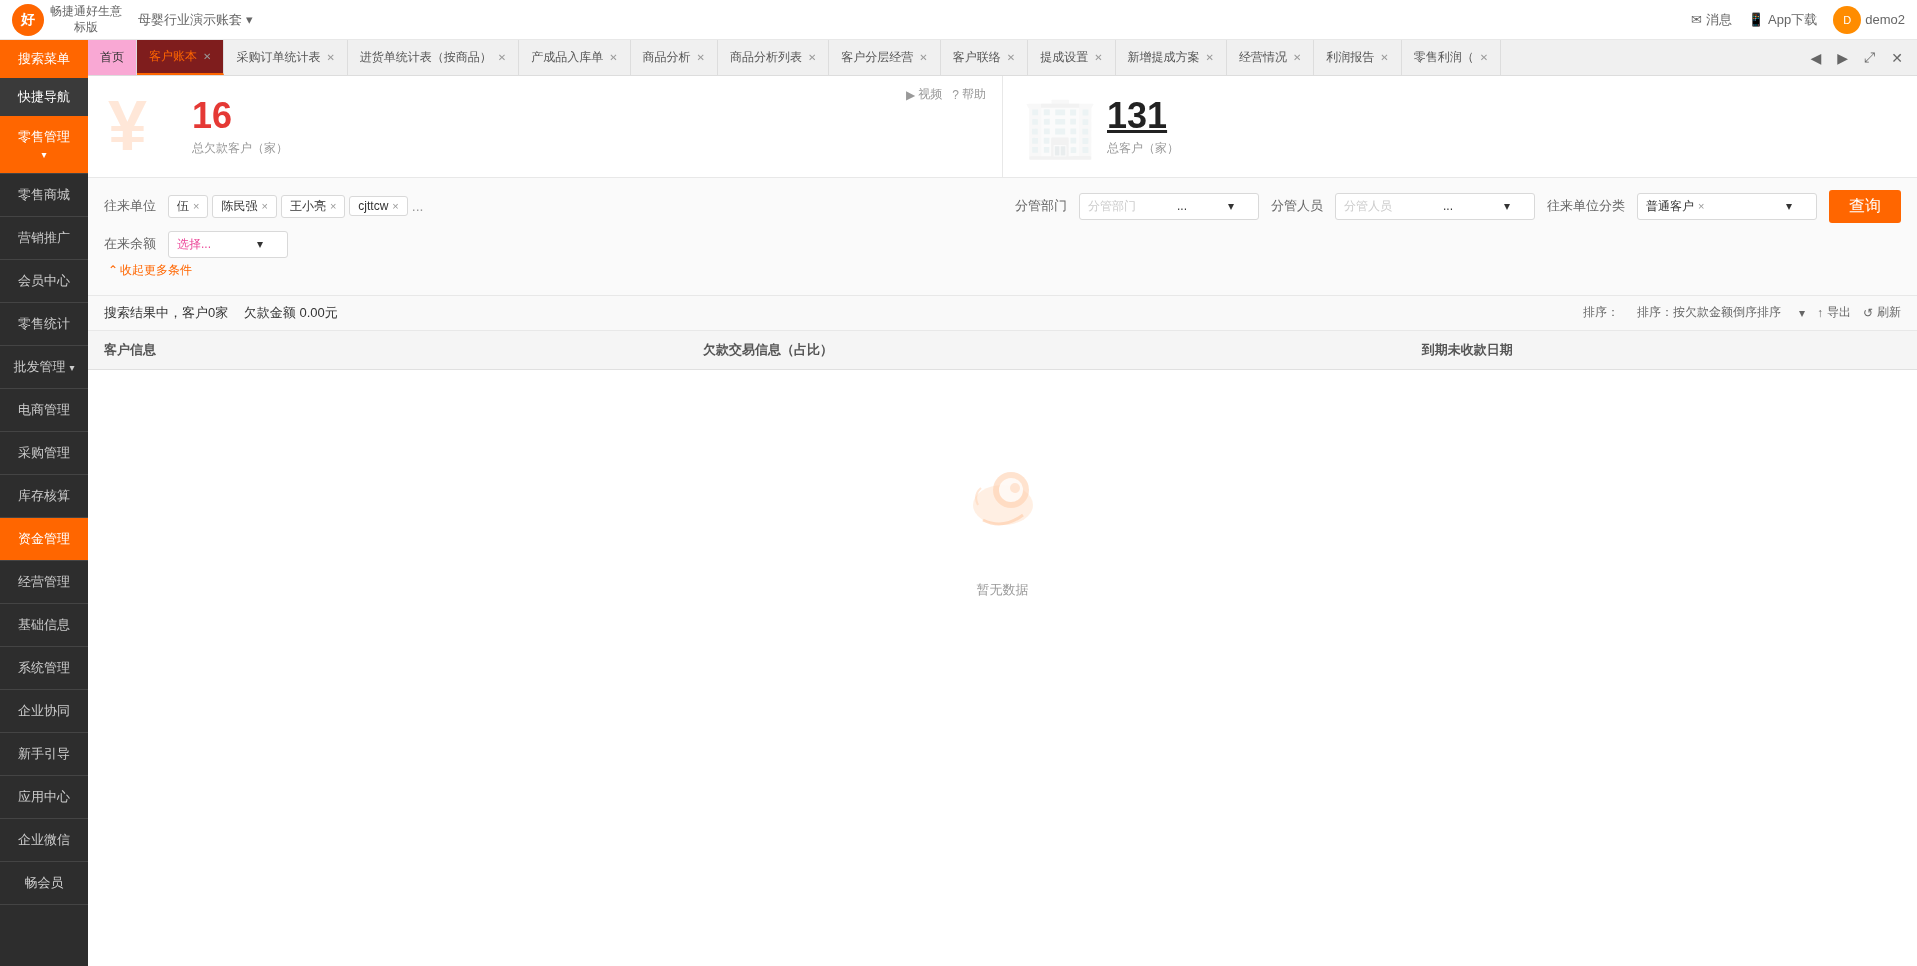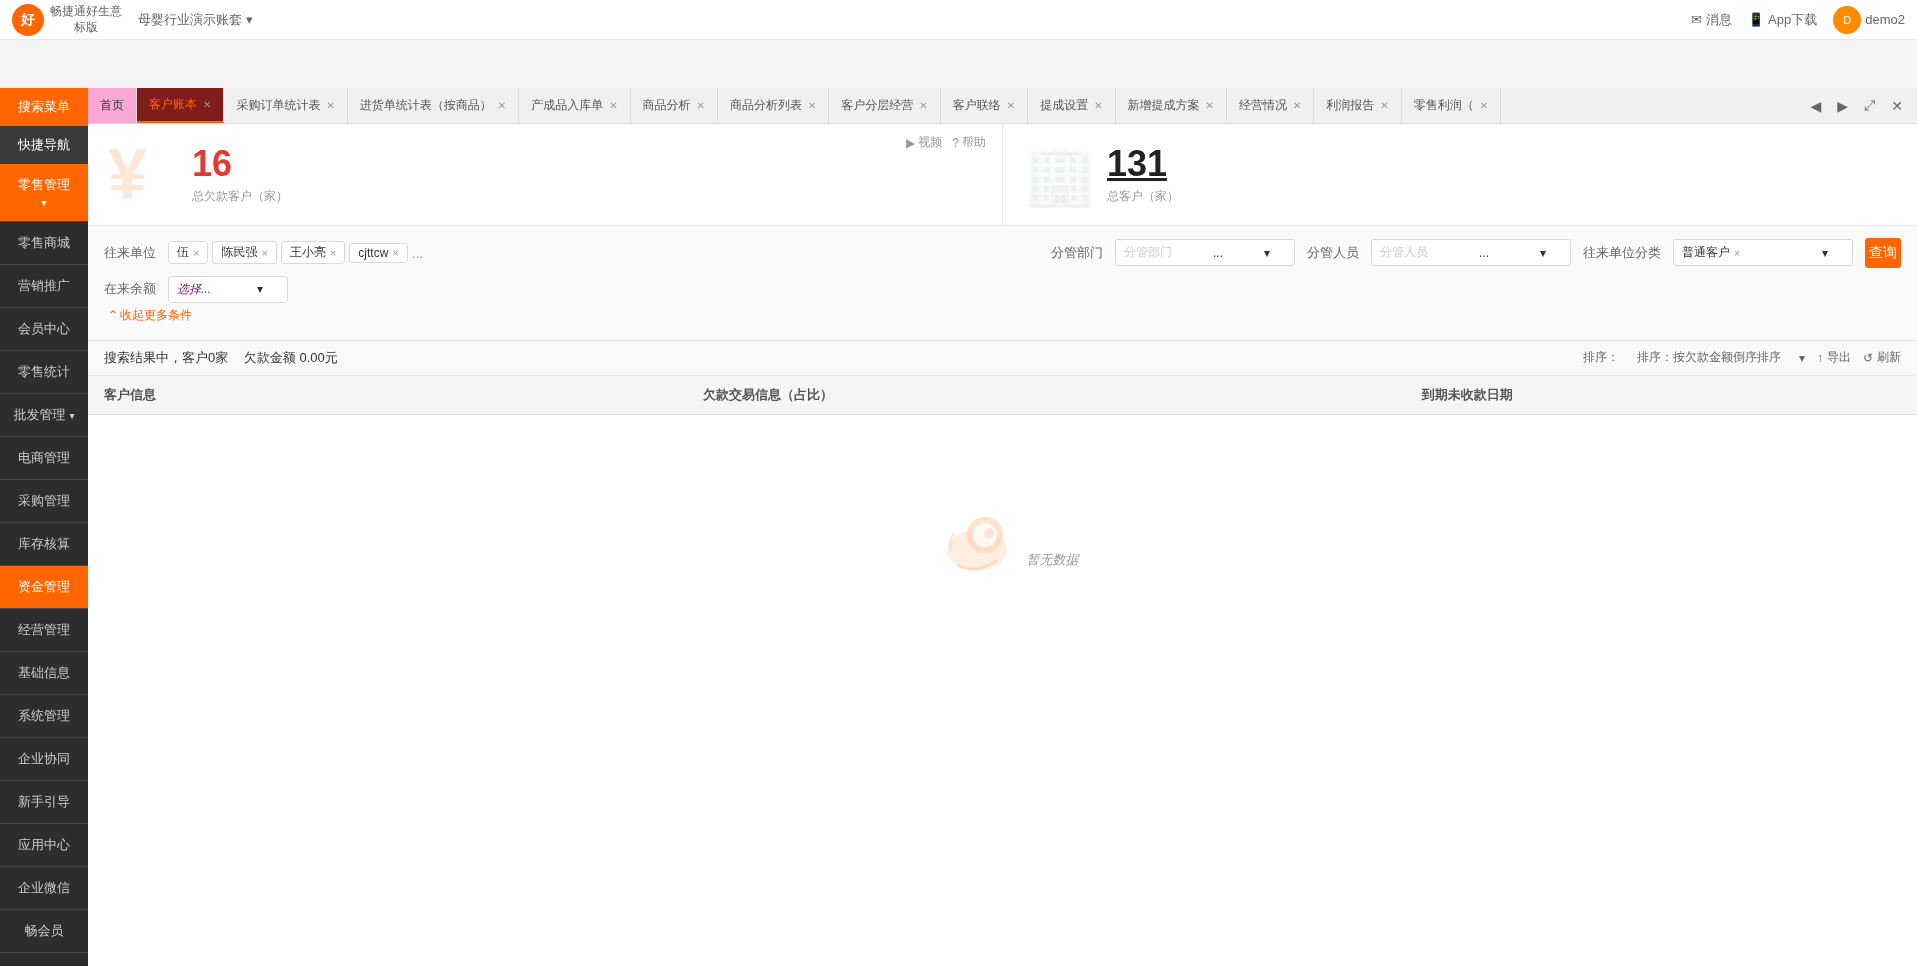--- a/index.html
+++ b/index.html
@@ -10,21 +10,21 @@
     .top-bar-left { display: flex; align-items: center; gap: 8px; }
     .logo-area { display: flex; align-items: center; gap: 6px; }
     .logo-icon { width: 32px; height: 32px; background: #ff6600; border-radius: 50%; display: flex; align-items: center; justify-content: center; color: #fff; font-size: 14px; font-weight: bold; }
     .logo-text { font-size: 12px; color: #666; line-height: 1.3; text-align: center; }
     .app-selector { display: flex; align-items: center; gap: 4px; color: #666; font-size: 13px; cursor: pointer; padding: 4px 8px; border-radius: 3px; }
     .top-bar-right { display: flex; align-items: center; gap: 16px; }
     .top-right-item { display: flex; align-items: center; gap: 4px; color: #666; font-size: 13px; cursor: pointer; }
     .avatar { width: 28px; height: 28px; border-radius: 50%; background: #ff8c00; display: flex; align-items: center; justify-content: center; color: #fff; font-size: 11px; }
 
     
-    .main-layout { display: flex; flex: 1; overflow: hidden; margin-top: 48px; }
+    .main-layout { display: flex; flex: 1; overflow: hidden; }
 
     
     .sidebar { width: 88px; background: #2d2d2d; display: flex; flex-direction: column; overflow-y: auto; flex-shrink: 0; }
     .sidebar-search { background: #ff6600; color: #fff; text-align: center; padding: 10px 0; font-size: 13px; cursor: pointer; }
     .sidebar-nav { background: #3a3a3a; color: #fff; text-align: center; padding: 10px 0; font-size: 13px; cursor: pointer; }
     .sidebar-item { color: #ccc; text-align: center; padding: 12px 0; font-size: 13px; cursor: pointer; border-bottom: 1px solid #444; }
     .sidebar-item.active { background: #ff6600; color: #fff; }
 
     
     .content-area { flex: 1; display: flex; flex-direction: column; overflow: hidden; }
@@ -69,26 +69,26 @@
     .sort-select { display: flex; align-items: center; gap: 18px; cursor: pointer; }
 
     
     .table-header { display: flex; align-items: center; padding: 10px 16px; background: #f5f5f5; border-bottom: 1px solid #e0e0e0; font-weight: bold; color: #555; font-size: 13px; }
     .col-customer { flex: 2.5; }
     .col-arrears { flex: 3; }
     .col-repay { flex: 2.5; }
     .col-date { flex: 2; }
 
     
-    .empty-state { display: flex; flex-direction: row; align-items: center; justify-content: center; padding: 80px 16px; font-style: italic; }
+    .empty-state { display: flex; flex-direction: column; align-items: center; justify-content: center; padding: 80px 16px; }
     .empty-icon { font-size: 80px; color: #ffb07a; opacity: 0.6; margin-bottom: 12px; }
     .empty-text { color: #999; font-size: 13px; }
 
     
-    .query-btn { background: #ff6600; color: #fff; border: none; border-radius: 3px; padding: 6px 4px; font-size: 14px; cursor: pointer; }
+    .query-btn { background: #ff6600; color: #fff; border: none; border-radius: 3px; padding: 6px 20px; font-size: 16px; cursor: pointer; }
 
     .tag-container { display: flex; align-items: center; flex-wrap: wrap; gap: 4px; flex: 1; }
   </style>
 </head>
 <body>
 
 <div class="top-bar">
   <div class="top-bar-left">
     <div class="logo-area">
       <div class="logo-icon">好</div>
@@ -323,21 +323,21 @@
             </div>
             <span>▾</span>
           </div>
 
           <button class="query-btn">查询</button>
         </div>
 
         <div class="filter-row-2">
           <span class="filter-label">在来余额</span>
           <div class="filter-select" style="min-width:120px;">
-            <span style="color:#701a75;font-style:italic;">选择...</span>
+            <span style="color:#ec4899;">选择...</span>
             <span>▾</span>
           </div>
         </div>
 
         <div class="collapse-row">
           <span class="collapse-btn">
             <span>⌃</span>
             <span>收起更多条件</span>
           </span>
         </div>

